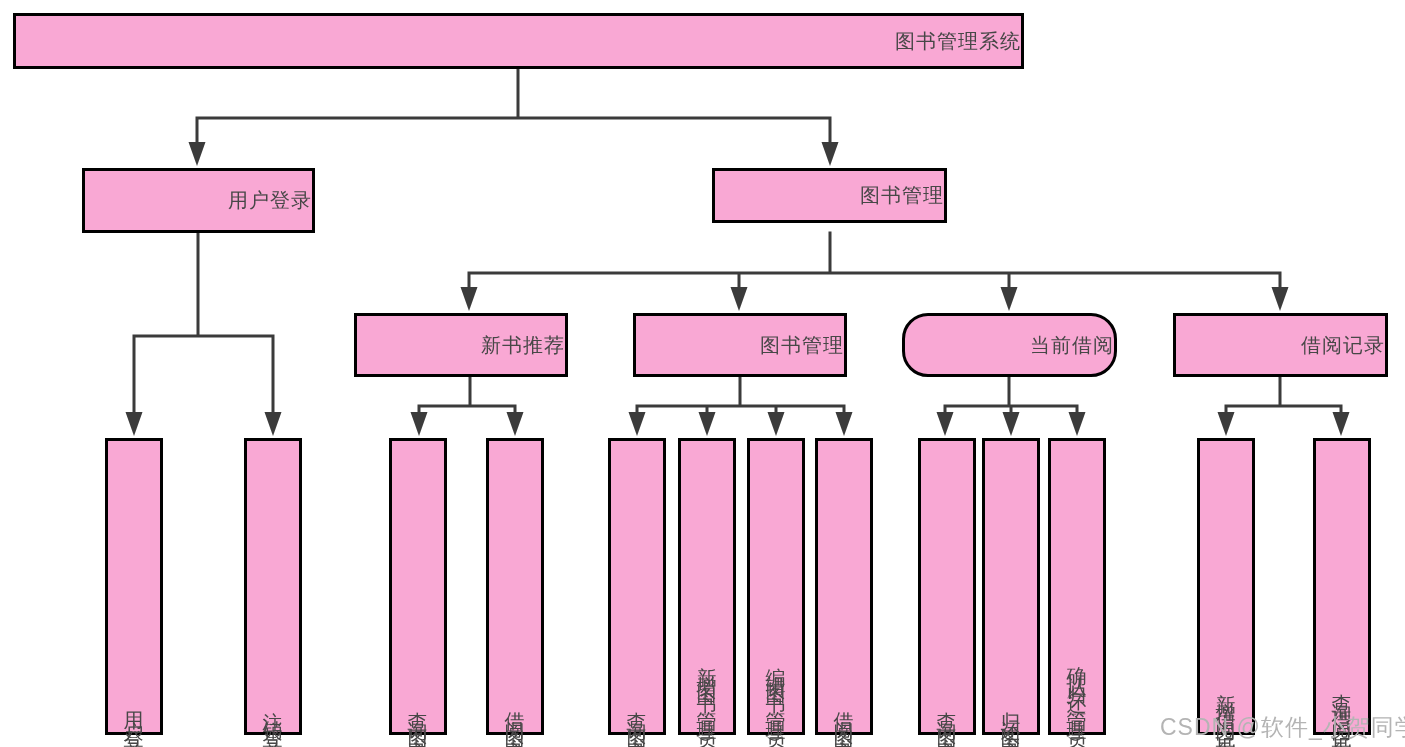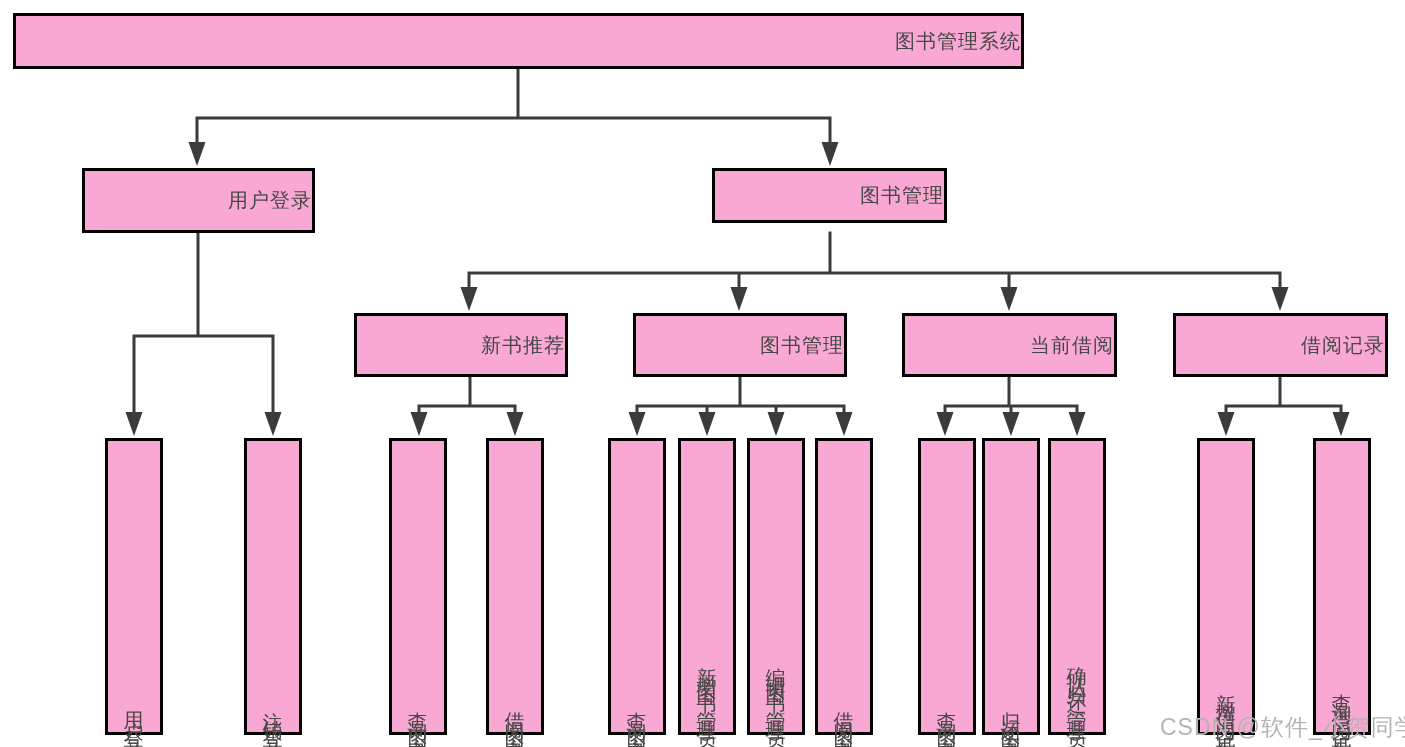--- a/index.html
+++ b/index.html
@@ -31,21 +31,21 @@
     line-height:1;
     padding-top:4px;
   }
   
   .root   {left:13px;  top:13px;  width:1011px; height:56px;}
   .n-login{left:82px;  top:168px; width:233px;  height:65px;}
   .n-mgmt {left:712px; top:168px; width:235px;  height:55px;}
   .n-l3   {top:313px; height:64px;}
   .n-rec  {left:354px; width:214px;}
   .n-bor  {left:633px; width:214px;}
-  .n-cur  {left:902px; width:215px;}
+  .n-cur  {left:902px; width:215px;border-radius:26px;}
   .n-his  {left:1173px;width:215px;}
   .leaf   {top:438px; height:297px; width:58px;}
   .lf1 {left:105px;}  .lf2 {left:244px;}
   .lf3 {left:389px;}  .lf4 {left:486px;}
   .lf5 {left:608px;}  .lf6 {left:678px;}
   .lf7 {left:747px;}  .lf8 {left:815px;}
   .lf9 {left:918px;}  .lf10{left:982px;}
   .lf11{left:1048px;}
   .lf12{left:1197px;} .lf13{left:1313px;}
   .watermark{

